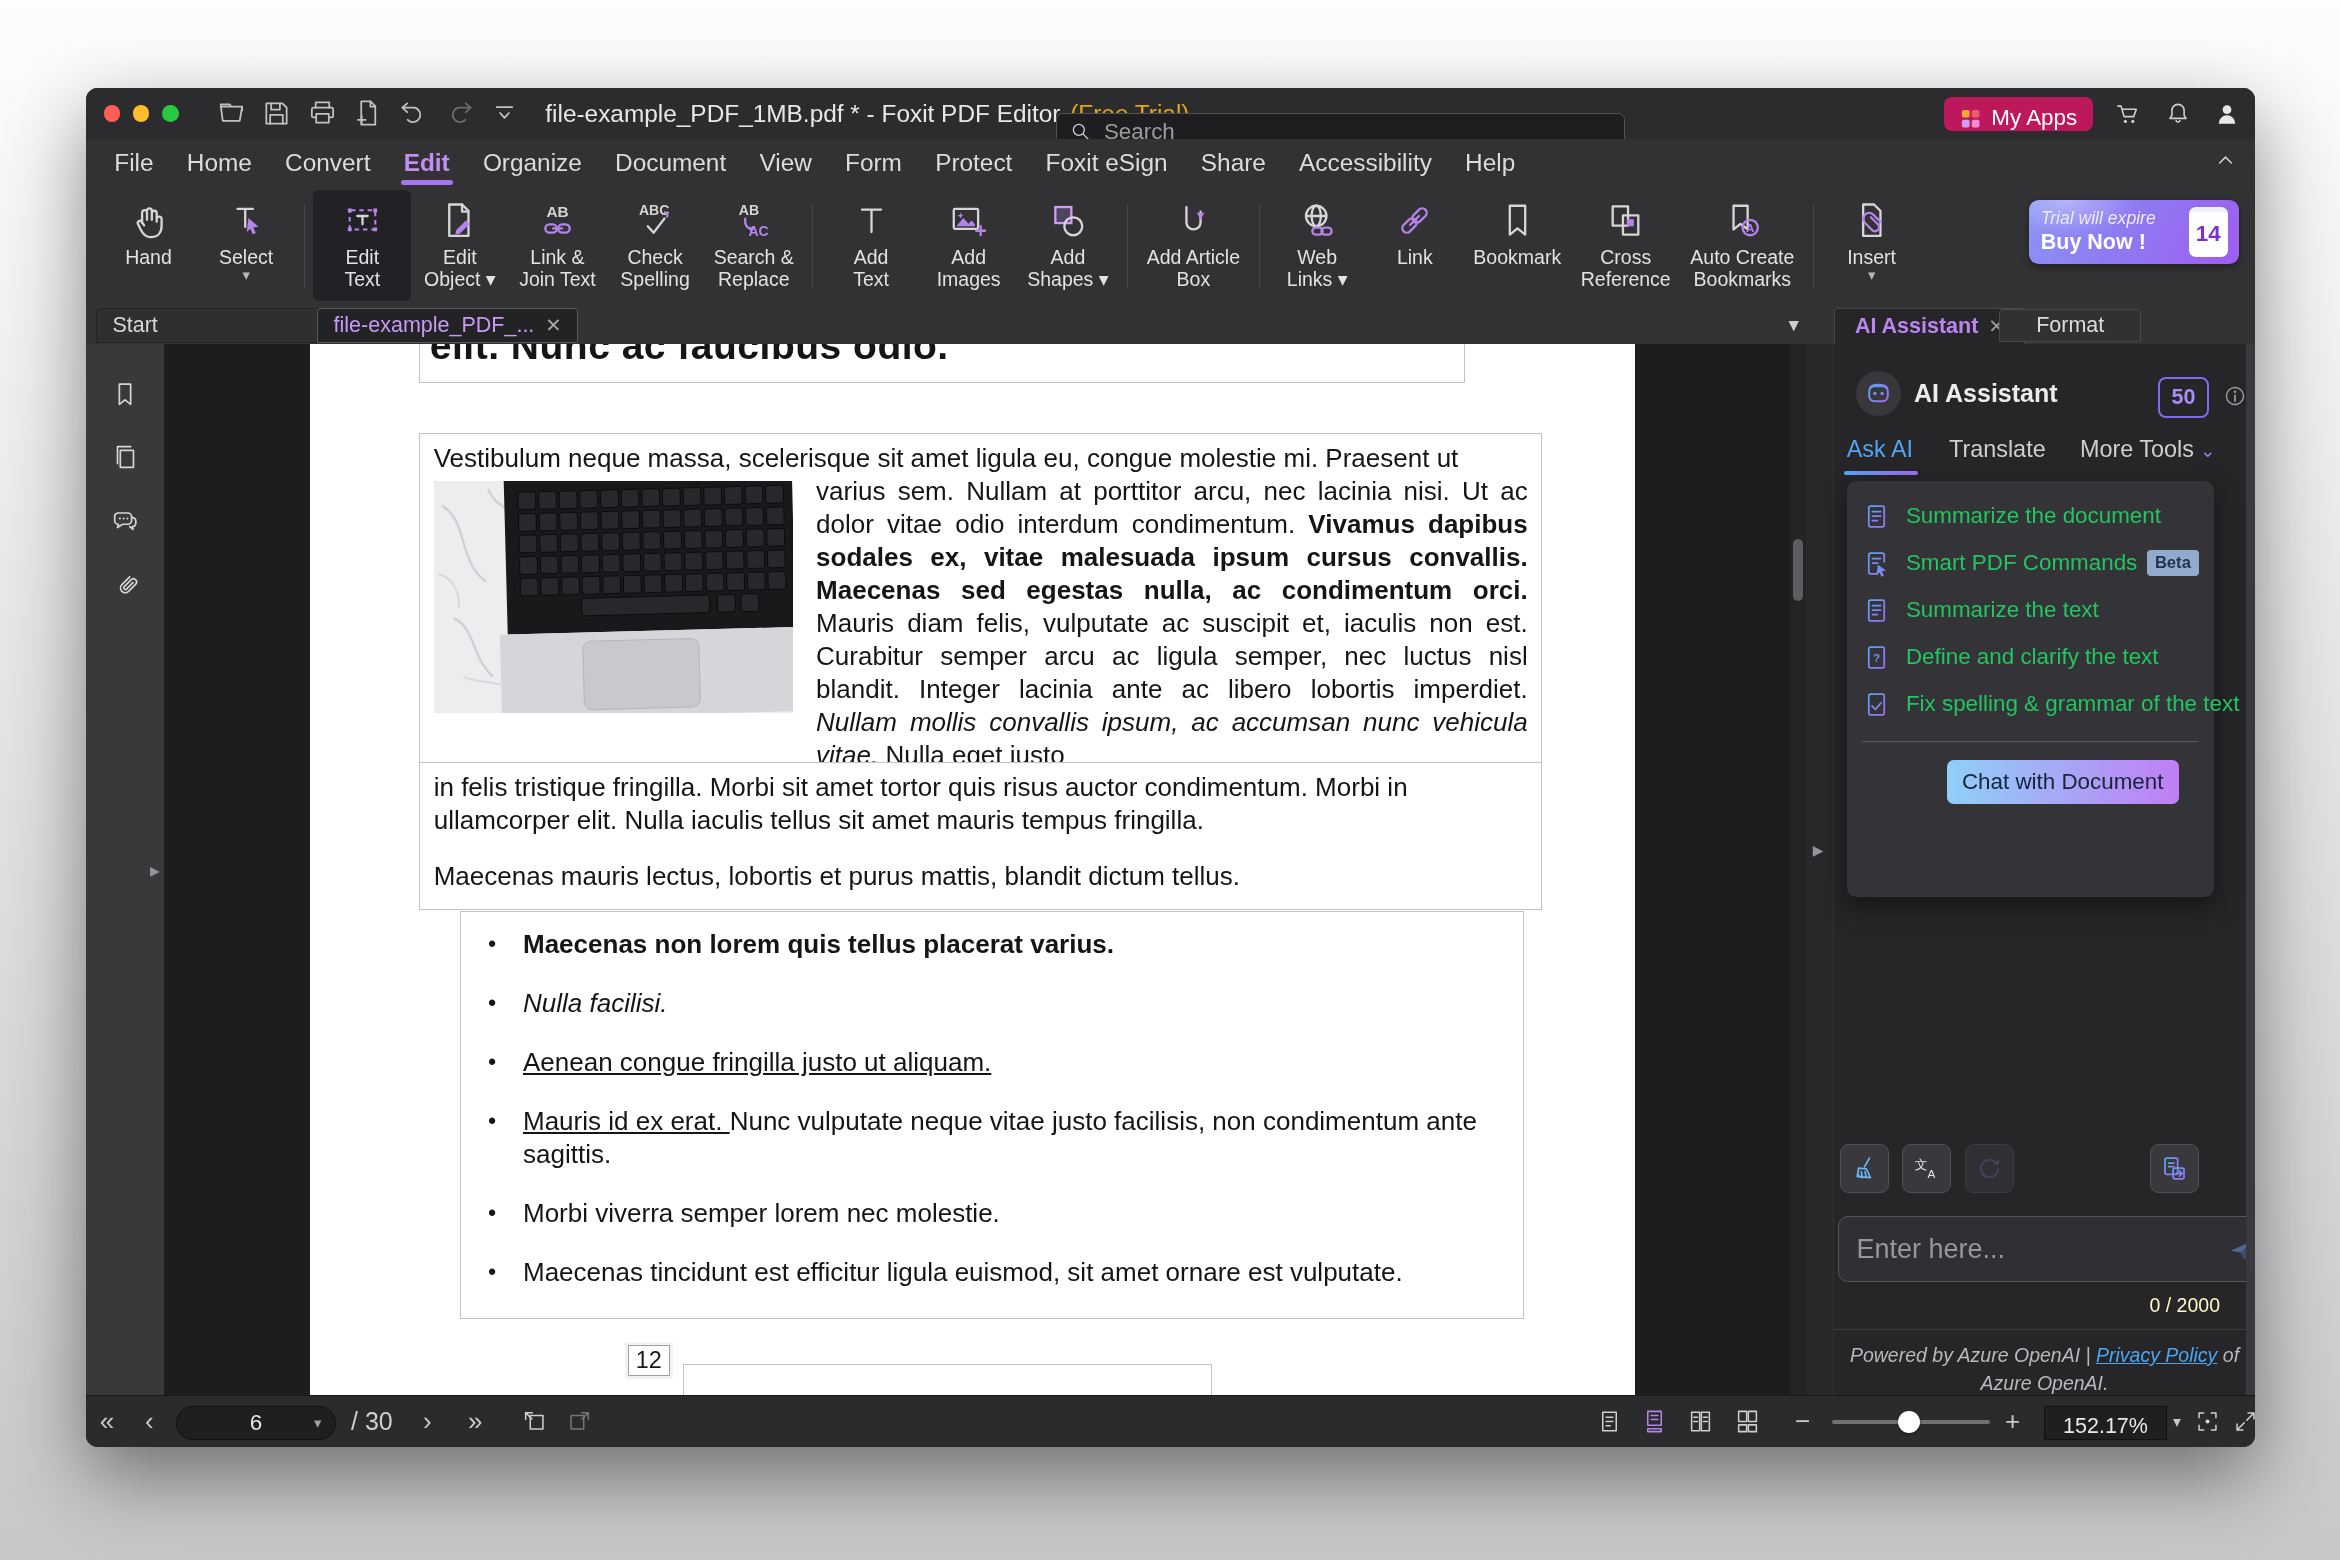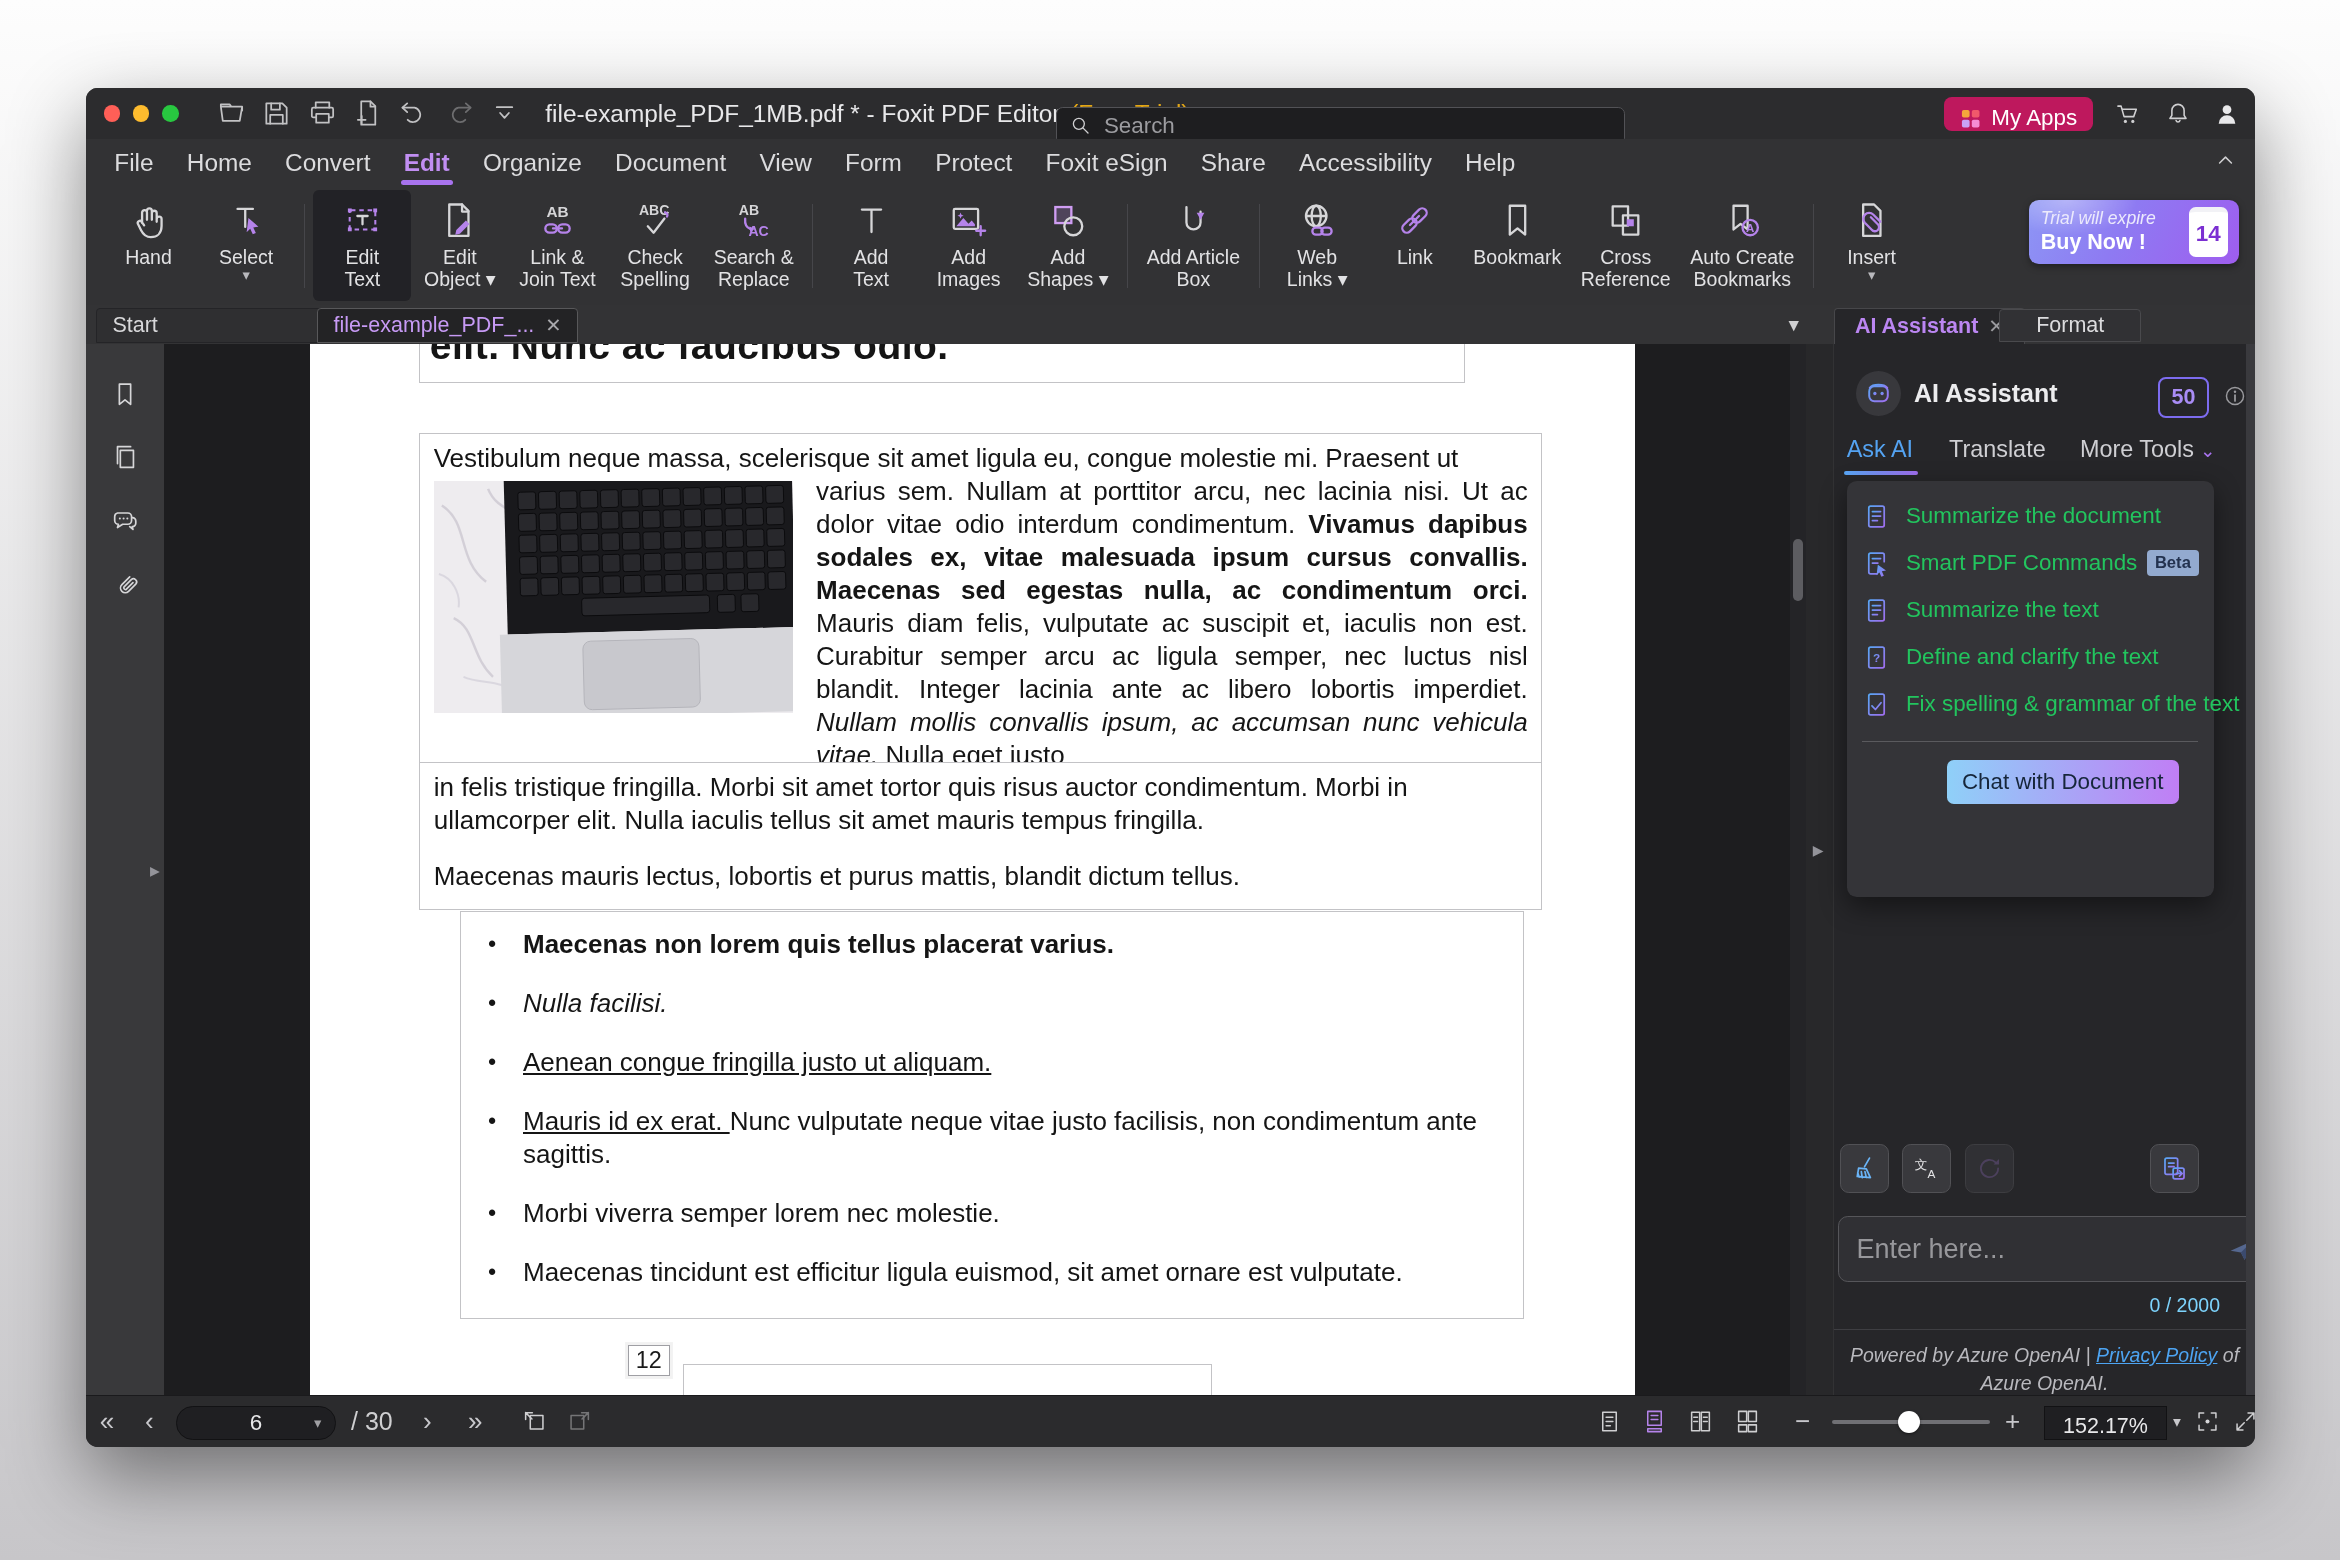--- a/index.html
+++ b/index.html
@@ -14,21 +14,21 @@
   .titlebar{position:absolute;left:0;top:0;width:100%;height:51px;background:#2c2c2e;
     border-bottom:1px solid #242426;display:flex;align-items:center;}
   .lights{display:flex;gap:12.7px;margin-left:17.6px;}
   .light{width:16.6px;height:16.6px;border-radius:50%;}
   .light.r{background:#ff5f57}.light.y{background:#febc2e}.light.g{background:#28c840}
   .tb-icons{display:flex;gap:14.6px;margin-left:37px;}
   .tb-icon{width:31px;height:31px;opacity:.92}
   .tb-icon.dim{opacity:.4}
   .tb-title{margin-left:25px;font-size:24.4px;color:#e8e8ea;white-space:nowrap;}
   .tb-trial{color:#e2a616;margin-left:9.8px;font-size:24.4px;}
-  .searchbox{position:absolute;left:970px;top:19px;width:544px;height:36px;background:#1e1e20;
+  .searchbox{position:absolute;left:970px;top:25px;width:544px;height:36px;background:#1e1e20;
     border:1px solid #525256;border-radius:6.8px;display:flex;align-items:center;padding:0 11.7px;}
   .searchbox .mag{width:23.4px;height:23.4px;margin-right:9.8px;flex:none;}
   .searchbox input{background:transparent;border:none;outline:none;color:#cfcfd1;font-size:22.4px;width:100%;
     font-family:"Liberation Sans",sans-serif;}
   .searchbox input::placeholder{color:#9c9ca0;}
   .tb-right{position:absolute;right:13.7px;top:0;height:51px;display:flex;align-items:center;gap:21.5px;}
   .myapps{height:34px;background:#be185d;border-radius:7.8px;display:flex;align-items:flex-end;gap:8.8px;
     padding:0 15.6px;color:#fff;font-size:22.4px;}
   .myapps .grid{width:23.4px;height:23.4px;}
   .tb-right .glyph{width:28px;height:28px;}
@@ -144,21 +144,21 @@
   .act-btn{position:absolute;top:0;width:47px;height:47px;border:1.5px solid #515155;border-radius:8.8px;
     background:#39393d;display:flex;align-items:center;justify-content:center;}
   .act-btn .ic{width:29px;height:29px;}
   .act-btn.disabled{opacity:.55;}
   .ai-inputbox{position:absolute;left:3.9px;top:872px;width:402px;height:64px;border:1.5px solid #56565a;
     border-radius:9.8px;background:#303034;display:flex;align-items:center;padding:0 15.6px;}
   .ai-inputbox input{flex:1;background:transparent;border:none;outline:none;color:#d8d8da;font-size:27px;
     font-family:"Liberation Sans",sans-serif;}
   .ai-inputbox input::placeholder{color:#97979b;}
   .send-ic{width:29px;height:29px;flex:none;}
-  .counter{position:absolute;right:35px;top:950px;font-size:19.5px;color:#7dd3fc;}
+  .counter{position:absolute;right:35px;top:950px;font-size:19.5px;color:#fef9c3;}
   .panel-div2{position:absolute;left:0;top:985px;width:100%;border-top:1px solid #3e3e42;}
   .ai-footer{position:absolute;left:0;top:997px;width:100%;text-align:center;font-style:italic;
     font-size:19.5px;color:#b9b9be;line-height:28px;padding:0 13.7px;box-sizing:border-box;}
   .ai-footer a{color:#4da4f2;text-decoration:underline;}
 
   
   .statusbar{position:absolute;left:0;top:1307px;width:100%;height:52px;background:#2b2b2d;
     border-top:1px solid #1a1a1c;color:#cfcfd1;font-size:25px;}
   .st{position:absolute;top:0;height:51px;display:flex;align-items:center;}
   .st-glyph{font-size:26px;color:#c8c8cc;}

